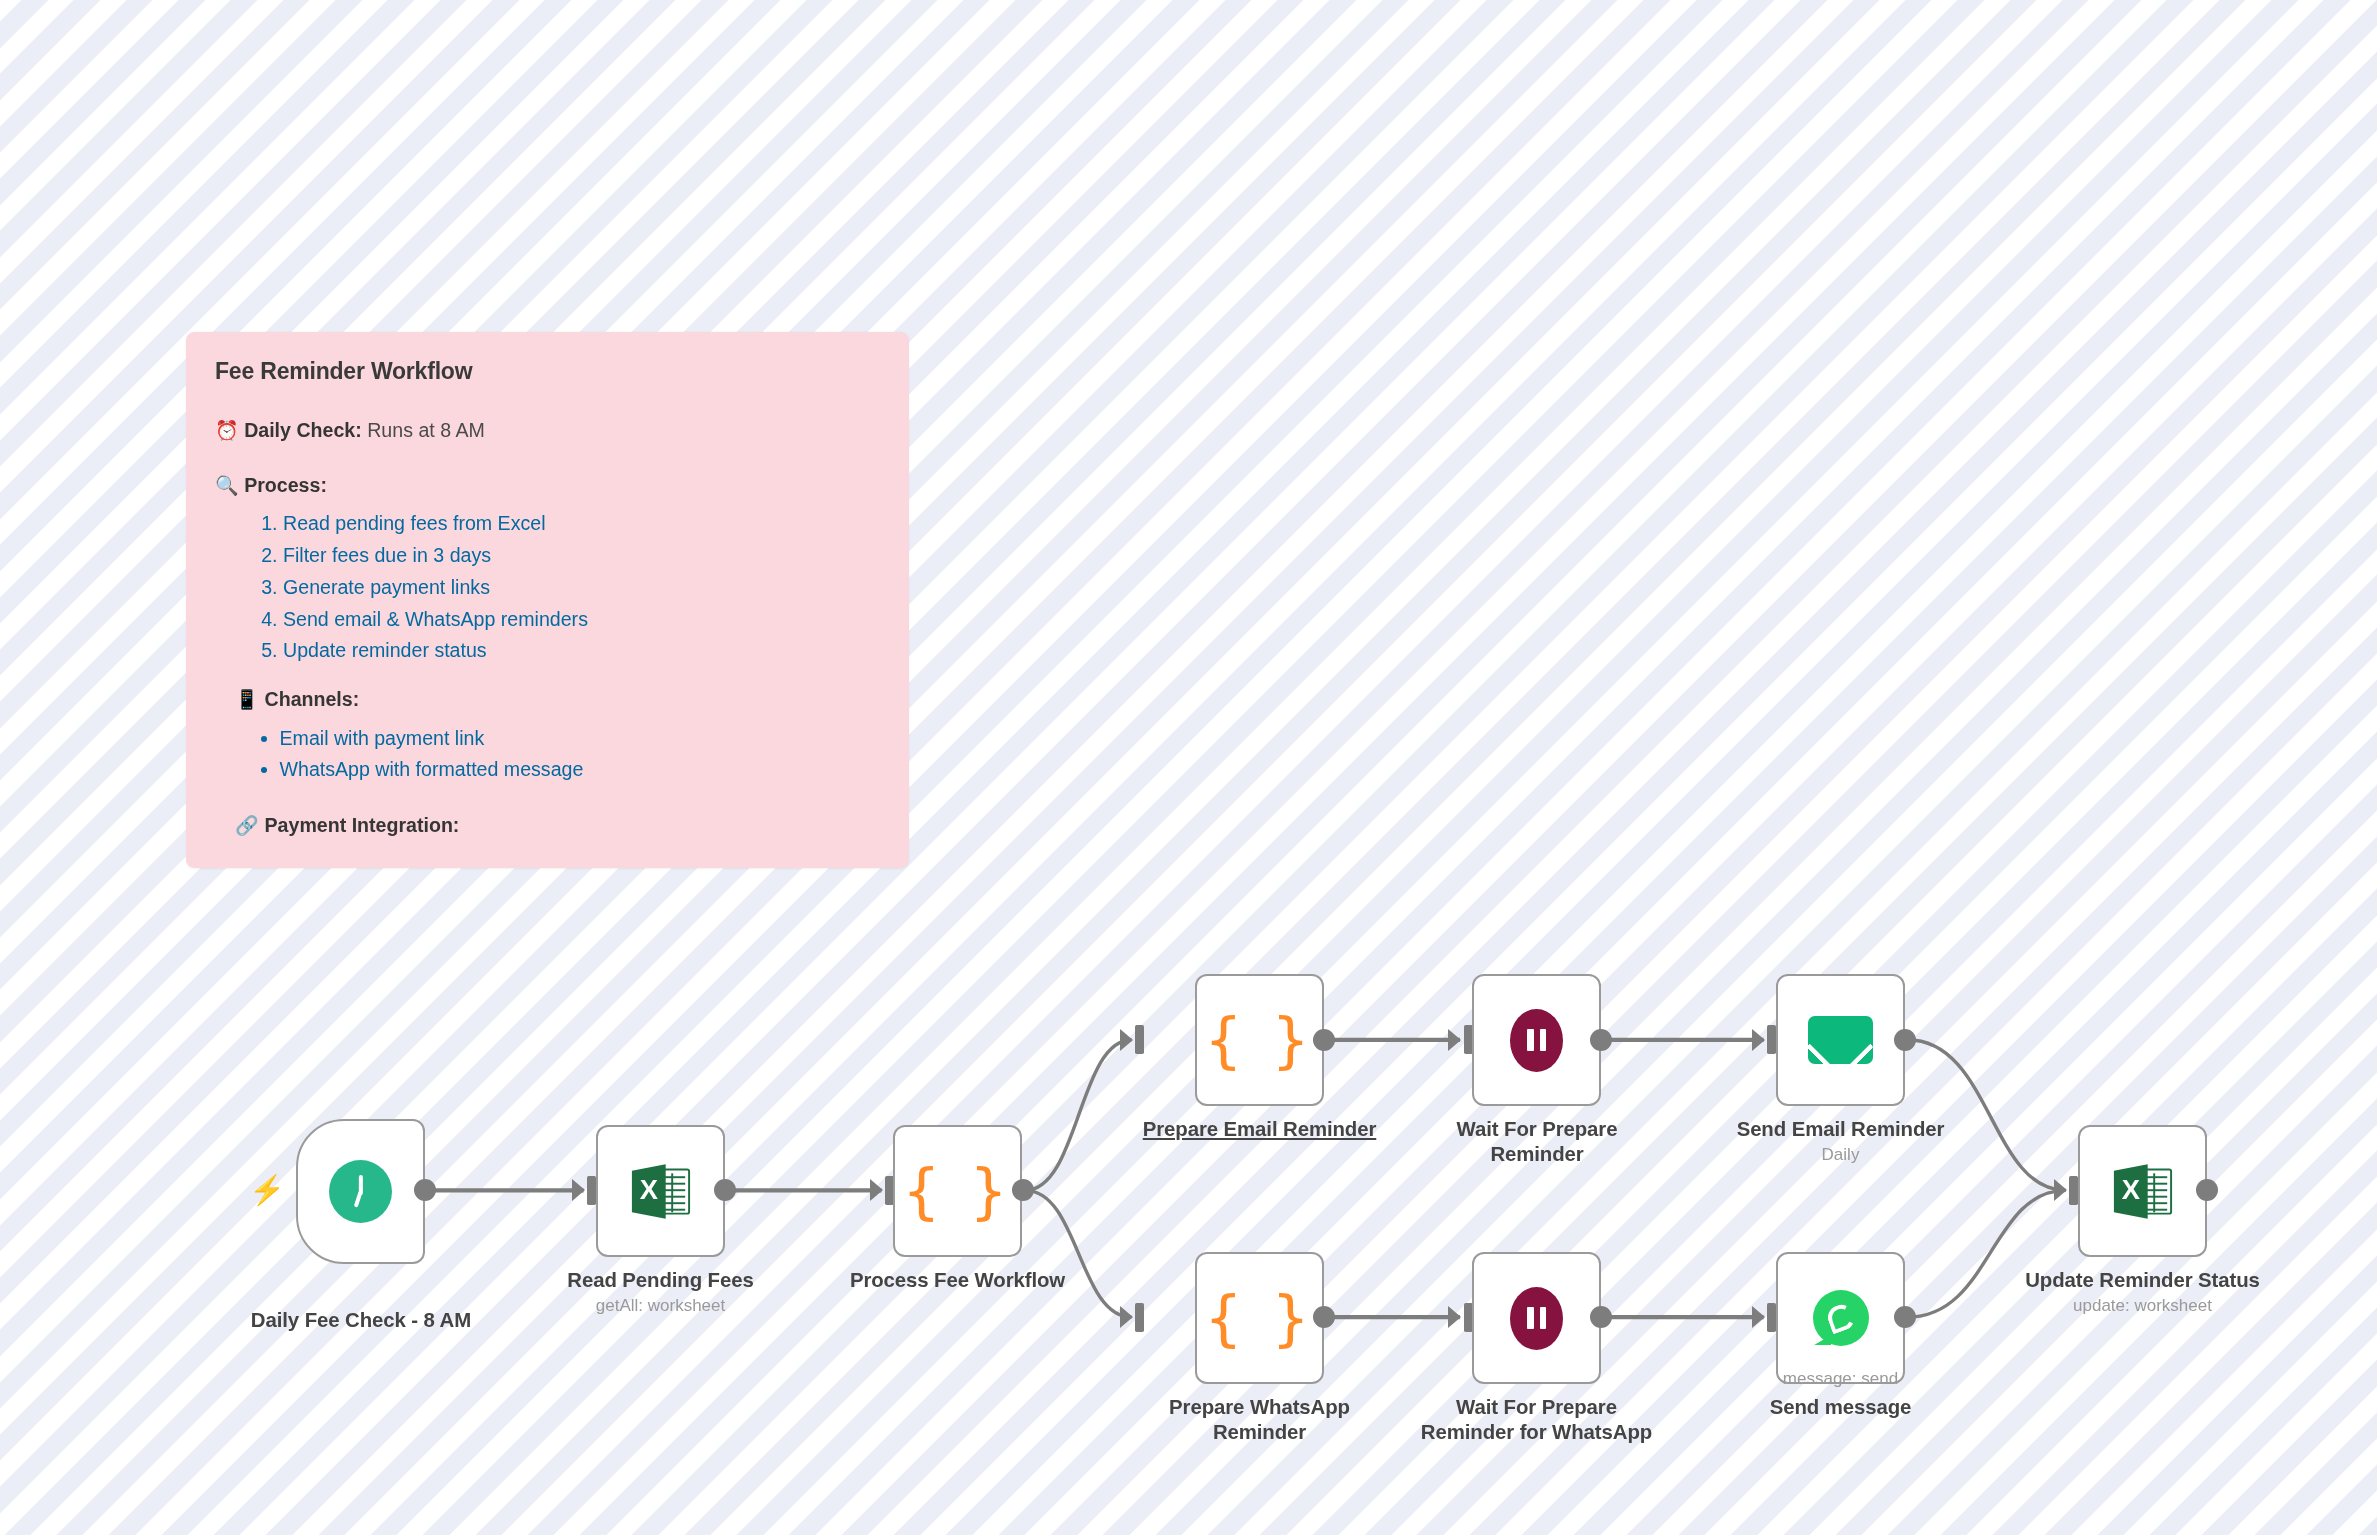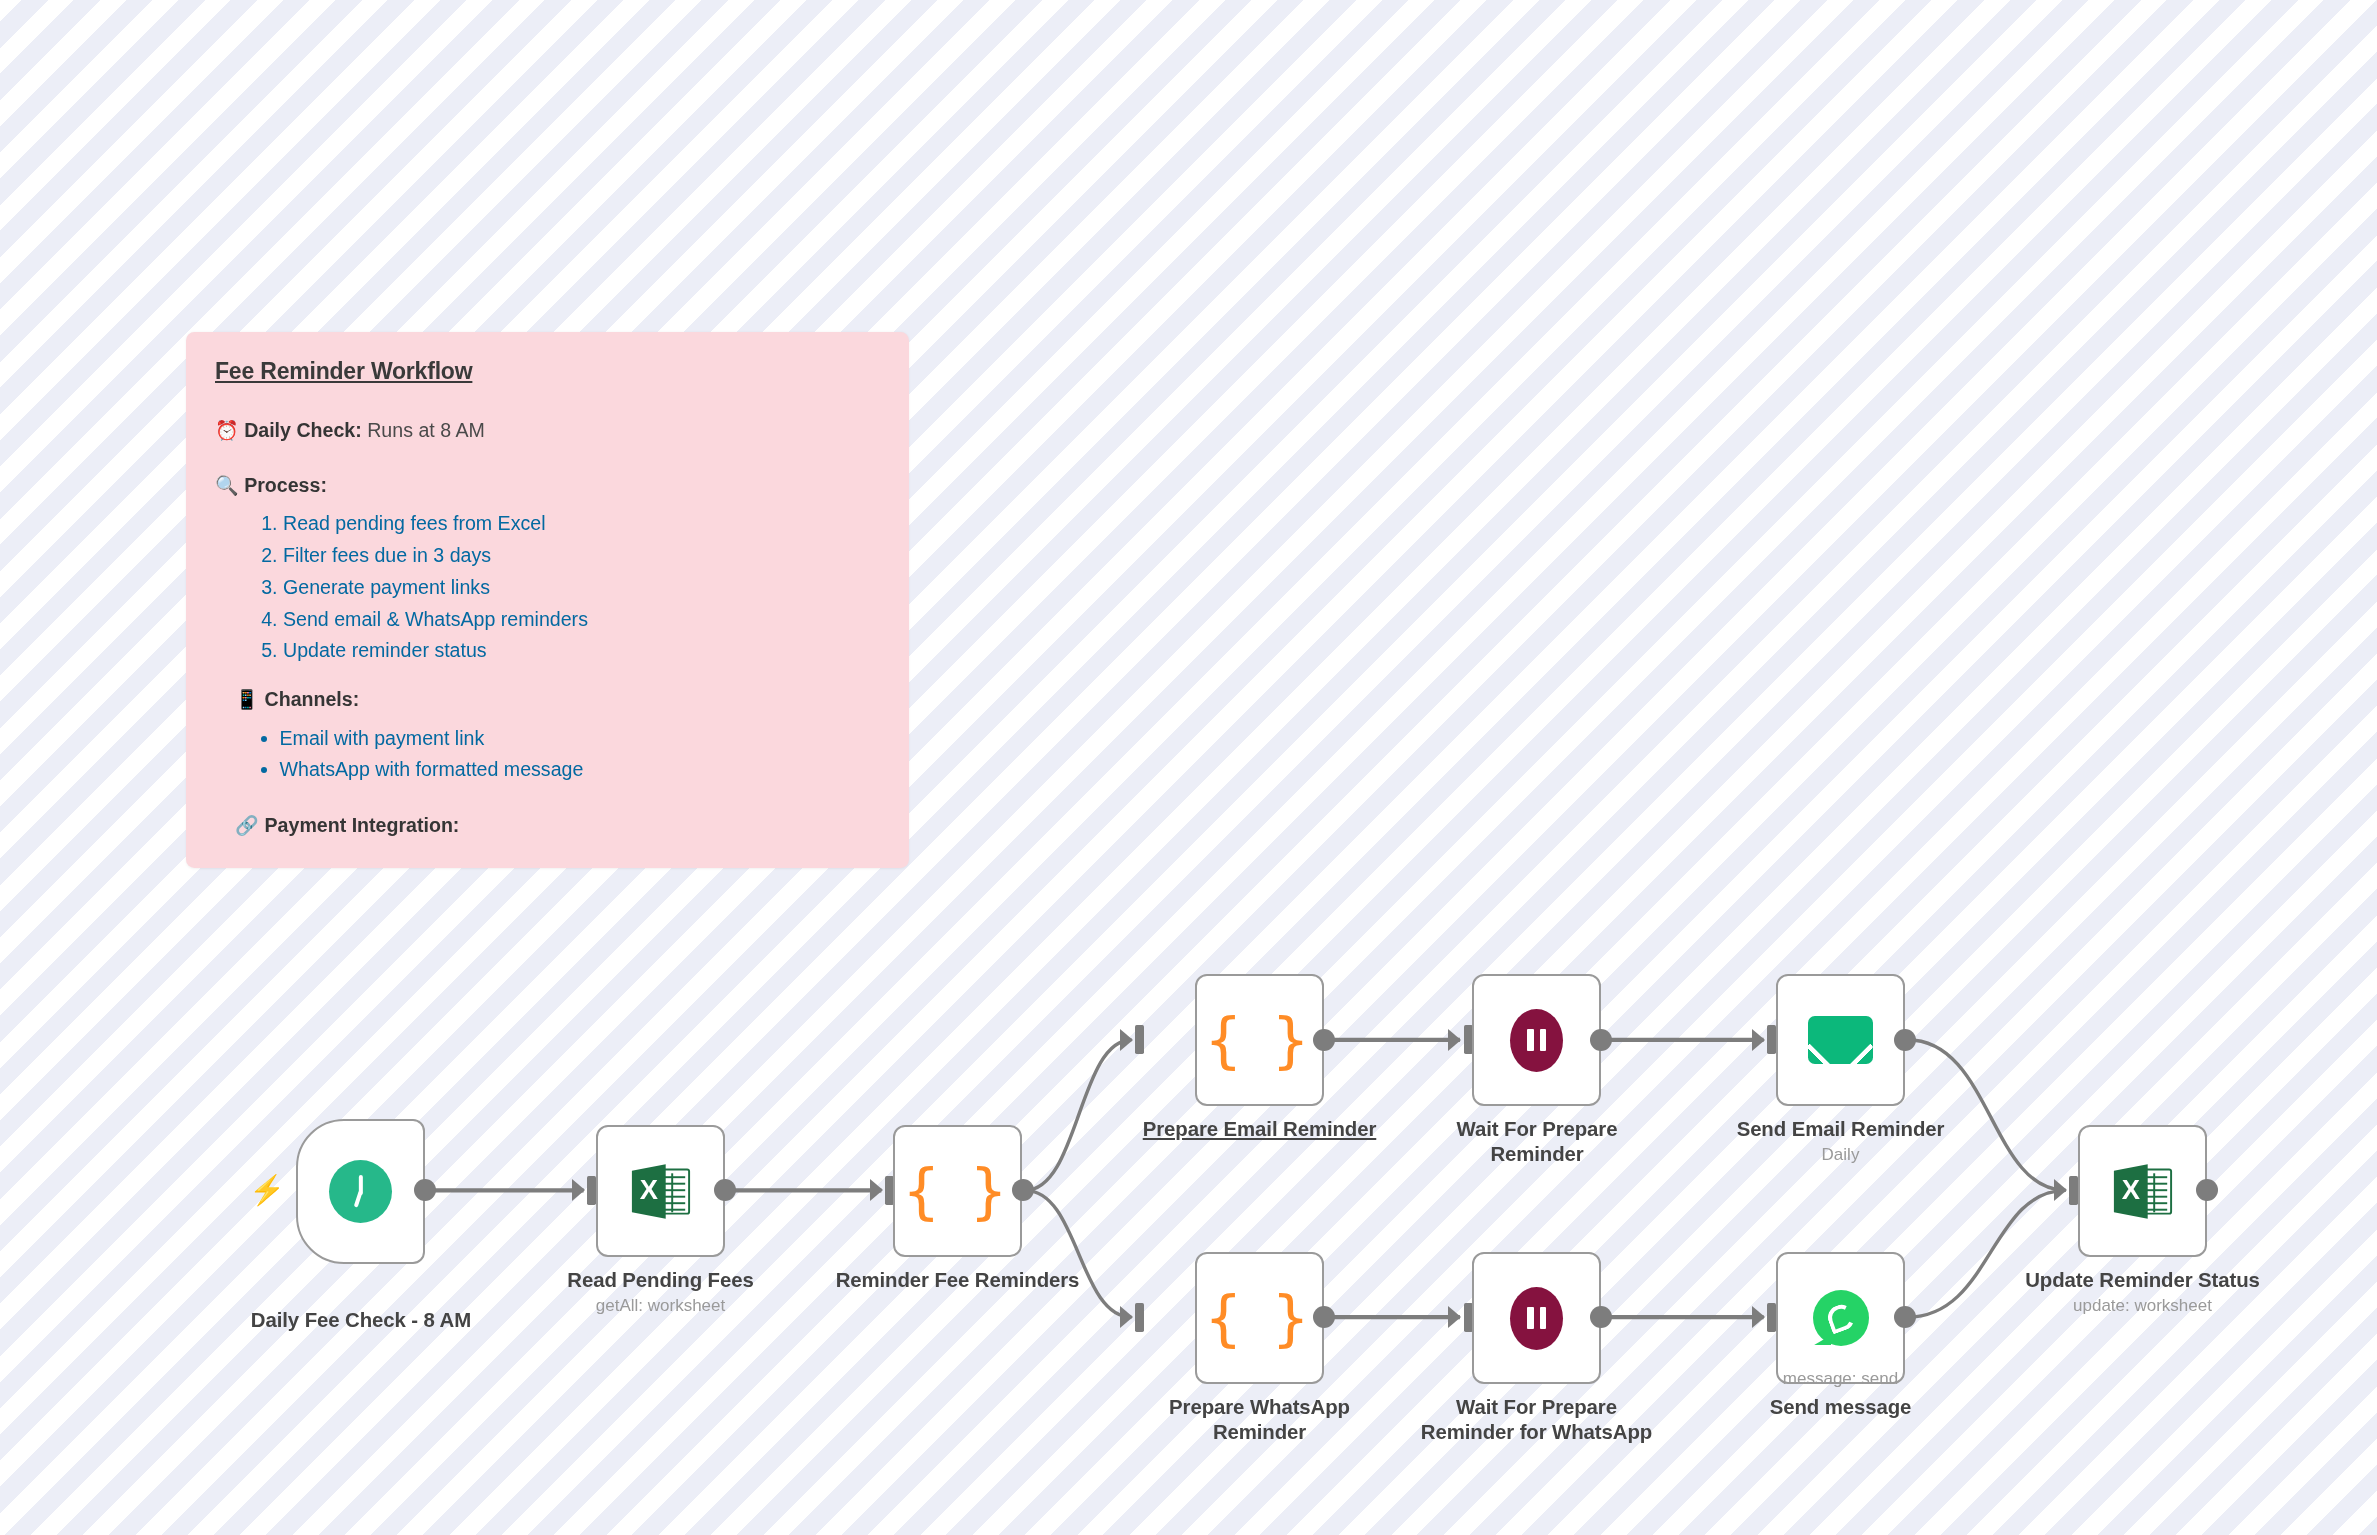--- a/index.html
+++ b/index.html
@@ -38,21 +38,20 @@
     box-sizing: border-box;
     padding: 25.5px 29px 17px 29px;
     box-shadow: 0 0.9px 2.6px rgba(0,0,0,0.06);
   }
   #sticky .note-title {
     font-size: 23px;
     font-weight: 700;
     color: #3a3a3a;
     letter-spacing: -0.2px;
     margin: 0 0 32px 0;
-    text-decoration: underline;
   }
   #sticky .note-line {
     font-size: 19.6px;
     color: #4a4a4a;
     line-height: 1.42;
     margin: 0 0 8.5px 0;
   }
   #sticky .note-line b { font-weight: 700; color:#353535; }
   #sticky .spacer-sm { height: 19px; }
   #sticky .spacer-md { height: 25.5px; }
@@ -305,21 +304,21 @@
   <div class="port-out" style="left:714px; top:1179px;"></div>
   <div class="node-label" style="left:533px; top:1268px; width:255px;">Read Pending Fees</div>
   <div class="node-sublabel" style="left:533px; top:1296px; width:255px;">getAll: worksheet</div>
 
   <div class="port-in-bar" style="left:885px; top:1176px;"></div>
   <div class="port-in" style="left:870px; top:1179px;"></div>
   <div class="node" style="left:893px; top:1125px; width:129px; height:132px;">
     <div class="ico-code">{&nbsp;}</div>
   </div>
   <div class="port-out" style="left:1012px; top:1179px;"></div>
-  <div class="node-label" style="left:830px; top:1268px; width:255px;">Reminder Fee Reminders</div>
+  <div class="node-label" style="left:830px; top:1268px; width:255px;">Process Fee Workflow</div>
 
   <div class="port-in-bar" style="left:1135px; top:1025px;"></div>
   <div class="port-in" style="left:1120px; top:1029px;"></div>
   <div class="node" style="left:1195px; top:974px; width:129px; height:132px;">
     <div class="ico-code">{&nbsp;}</div>
   </div>
   <div class="port-out" style="left:1313px; top:1029px;"></div>
   <div class="node-label" style="left:1132px; top:1117px; width:255px;text-decoration:underline;">Prepare Email Reminder</div>
 
   <div class="port-in-bar" style="left:1464px; top:1025px;"></div>

